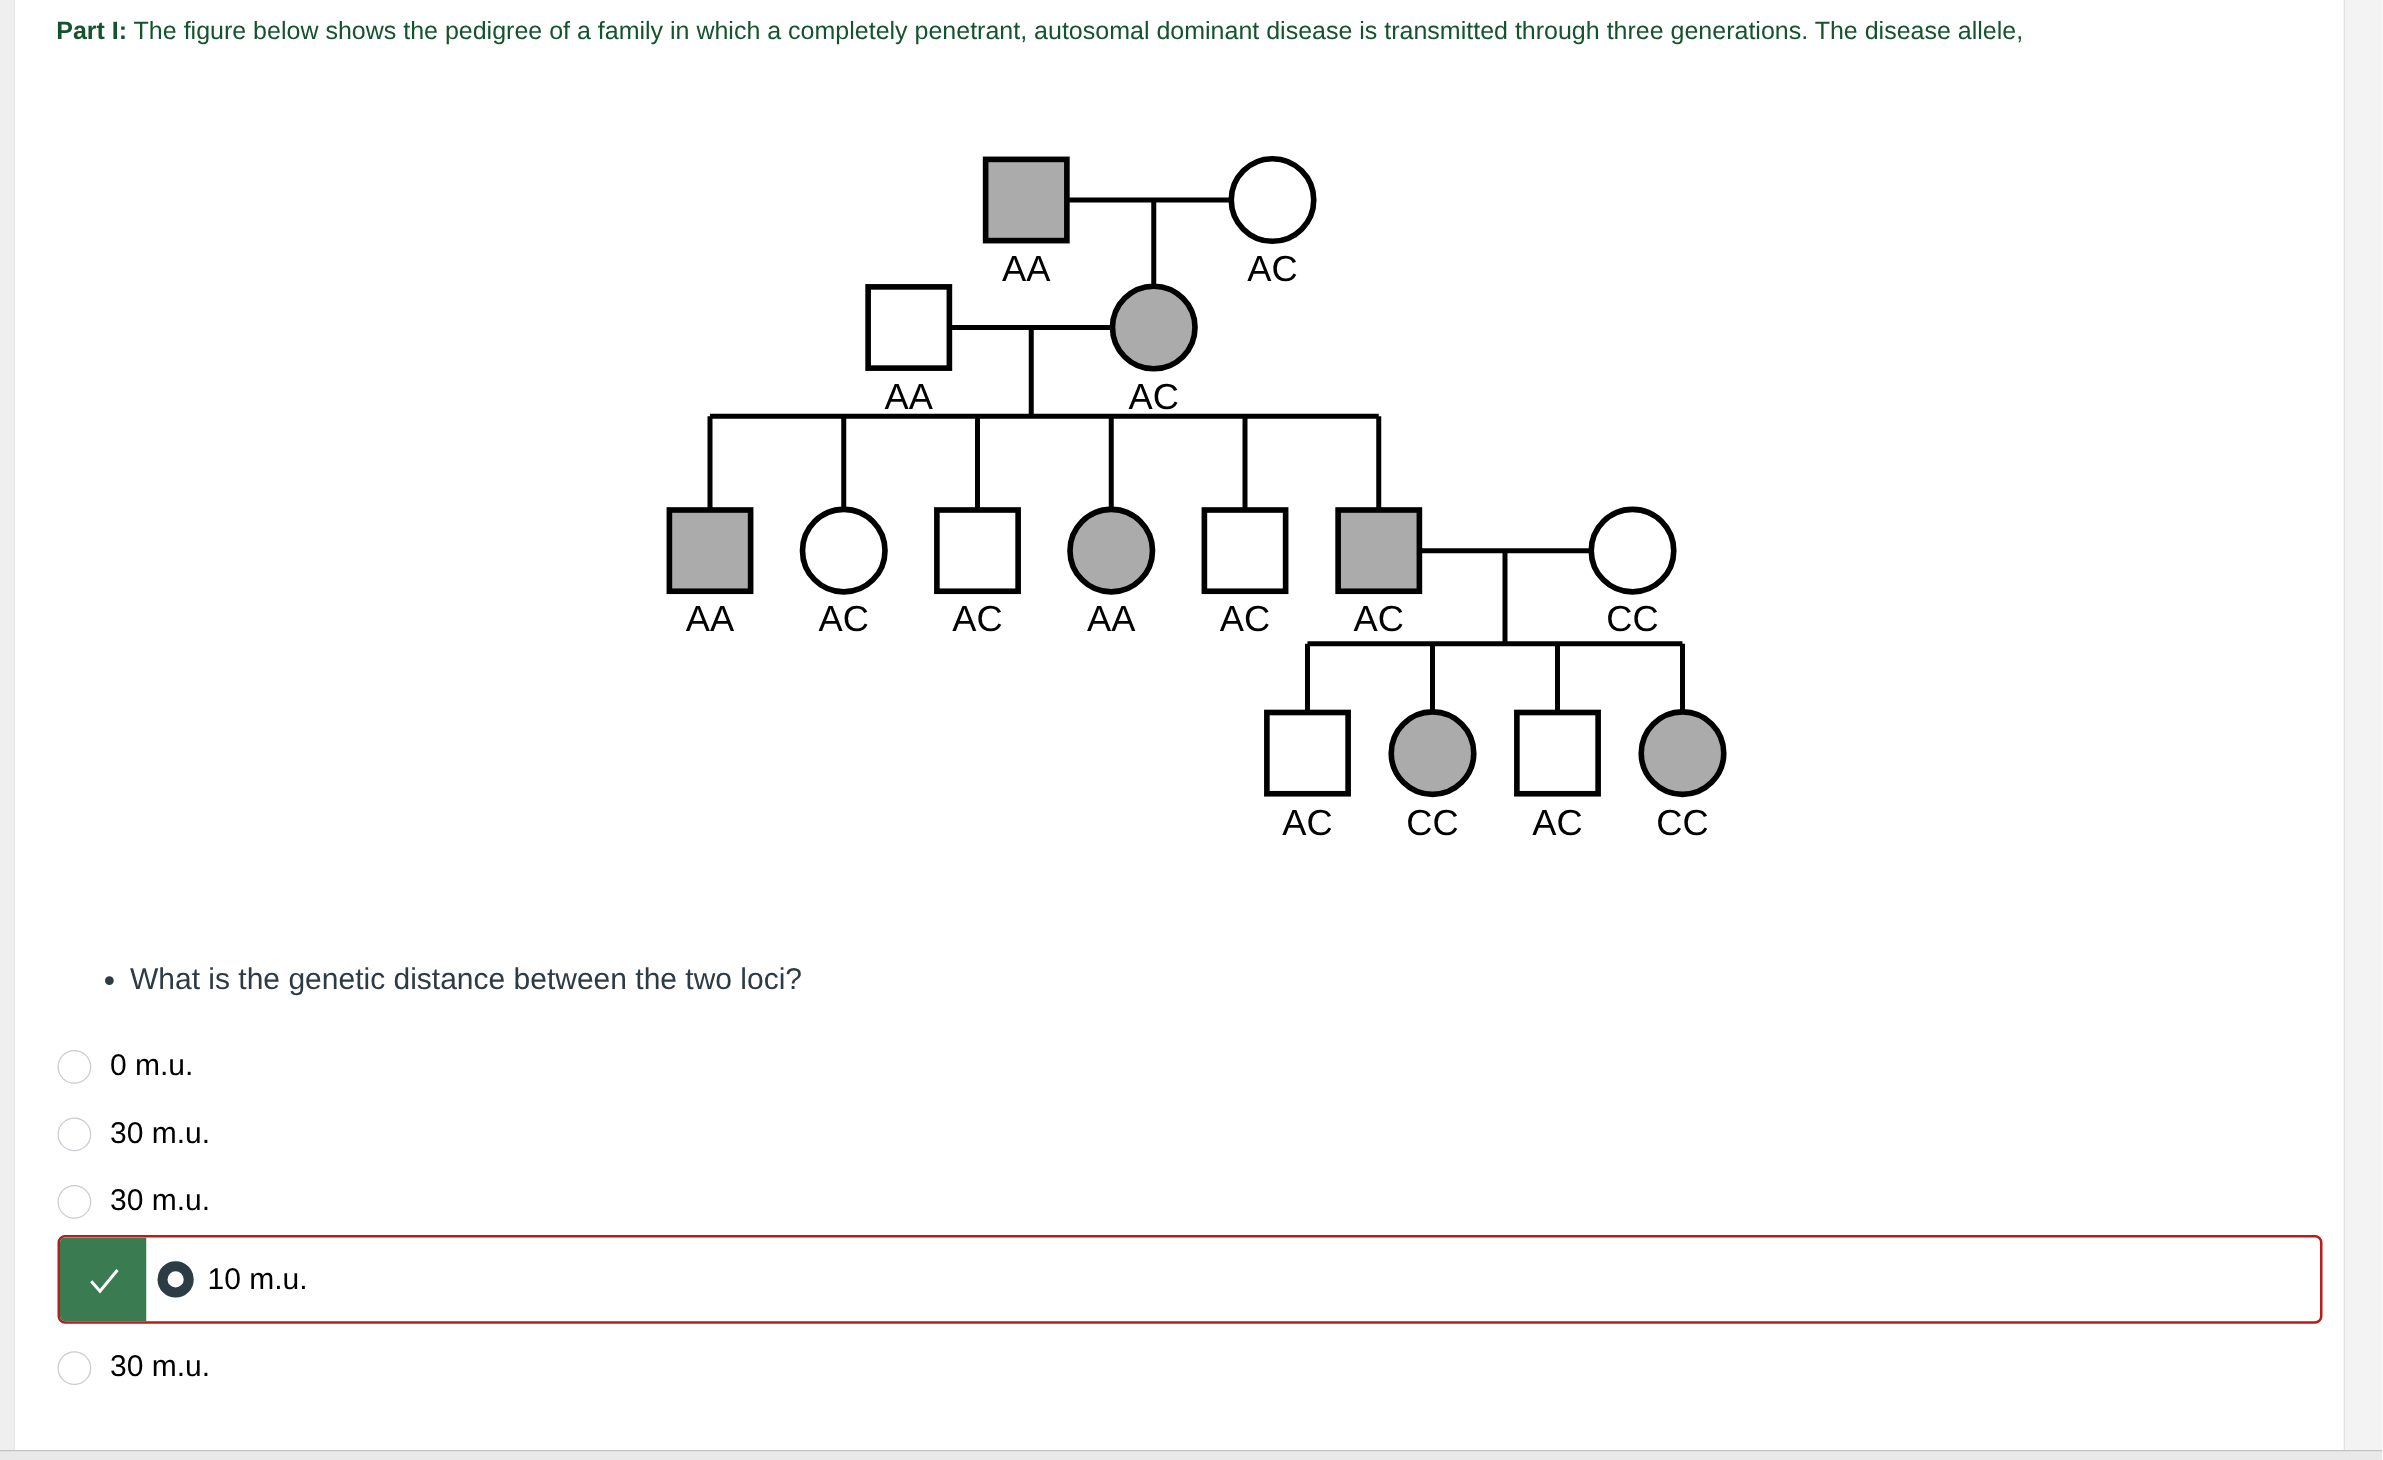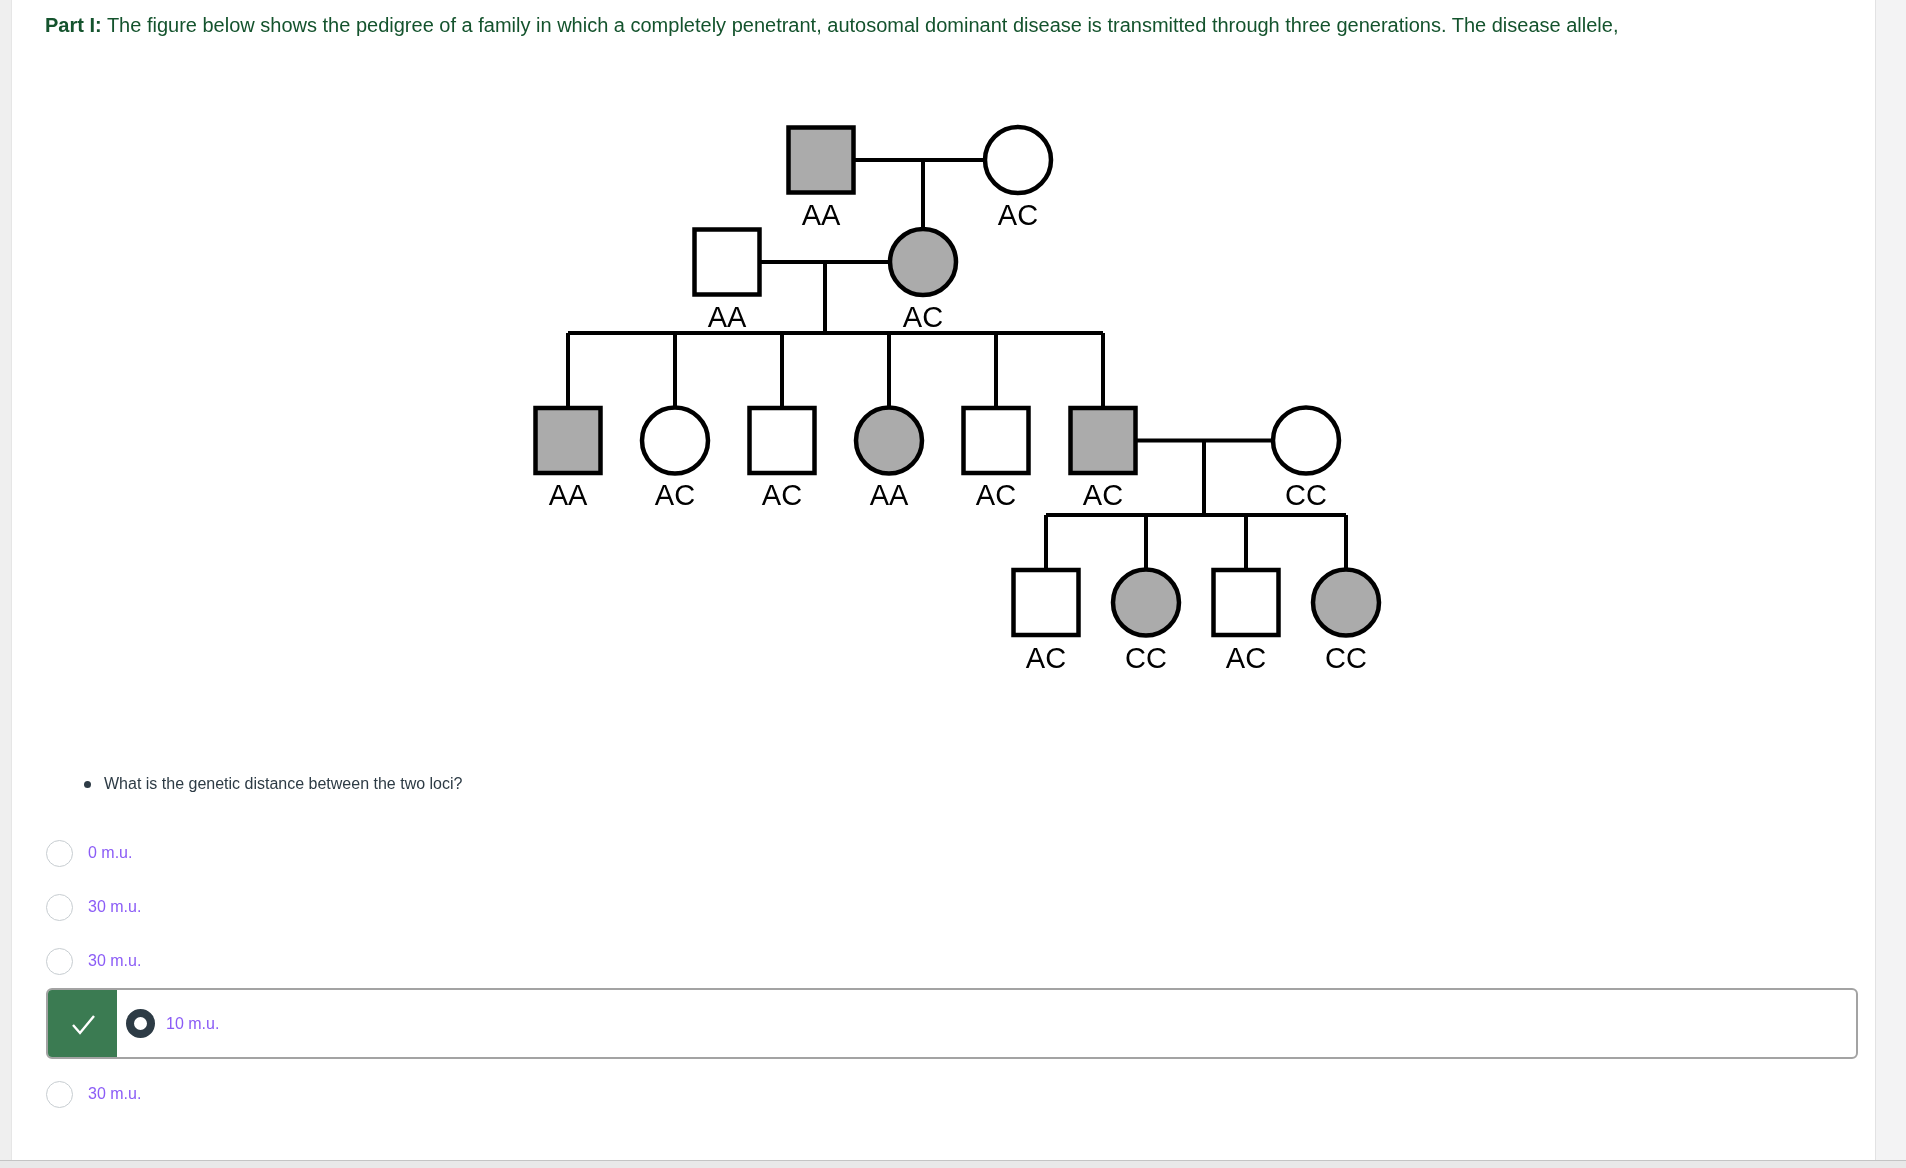--- a/index.html
+++ b/index.html
@@ -11,27 +11,27 @@
         background:#f3f3f4;border-left:1px solid #e2e2e3;}
   .bottom-bar{position:absolute;left:0;top:1160px;width:1906px;height:8px;
         background:#e9e9e9;border-top:1px solid #c4c4c4;}
   .stem{position:absolute;left:45px;top:10px;width:1800px;margin:0;
         font-size:20px;line-height:31px;color:#14532d;}
   .stem .bold{font-weight:bold;}
   .pedigree{position:absolute;left:496px;top:90px;width:920px;height:620px;}
   .bullet-q{position:absolute;left:84px;top:770px;height:28px;
         display:flex;align-items:center;gap:13px;}
   .dot{width:7px;height:7px;border-radius:50%;background:#2D3B45;flex:none;}
-  .q-text{font-size:16px;color:#2D3B45;}
+  .q-text{font-size:24px;color:#2D3B45;}
   .options{position:absolute;left:46px;top:826px;width:1812px;}
   .opt-row{height:54px;display:flex;align-items:center;}
   .radio{width:27px;height:27px;box-sizing:border-box;border:1.5px solid #C7CDD1;
         border-radius:50%;background:#fff;margin-right:15px;flex:none;}
-  .opt-label{font-size:16px;color:#8b5cf6;}
-  .sel-box{height:71px;box-sizing:border-box;border:2px solid #a3a3a3;border-radius:6px;
+  .opt-label{font-size:24px;color:#000000;}
+  .sel-box{height:71px;box-sizing:border-box;border:2px solid #b91c1c;border-radius:6px;
         background:#fff;display:flex;align-items:center;overflow:hidden;margin-bottom:8px;}
   .sel-check{width:69px;align-self:stretch;background:#3B7B52;flex:none;
         display:flex;align-items:center;justify-content:center;}
   .radio-sel{width:29px;height:29px;box-sizing:border-box;border:8px solid #2D3B45;
         border-radius:50%;background:#fff;margin:0 11px 0 9px;flex:none;}
 </style>
 </head>
 <body>
 
 <div class="page">

